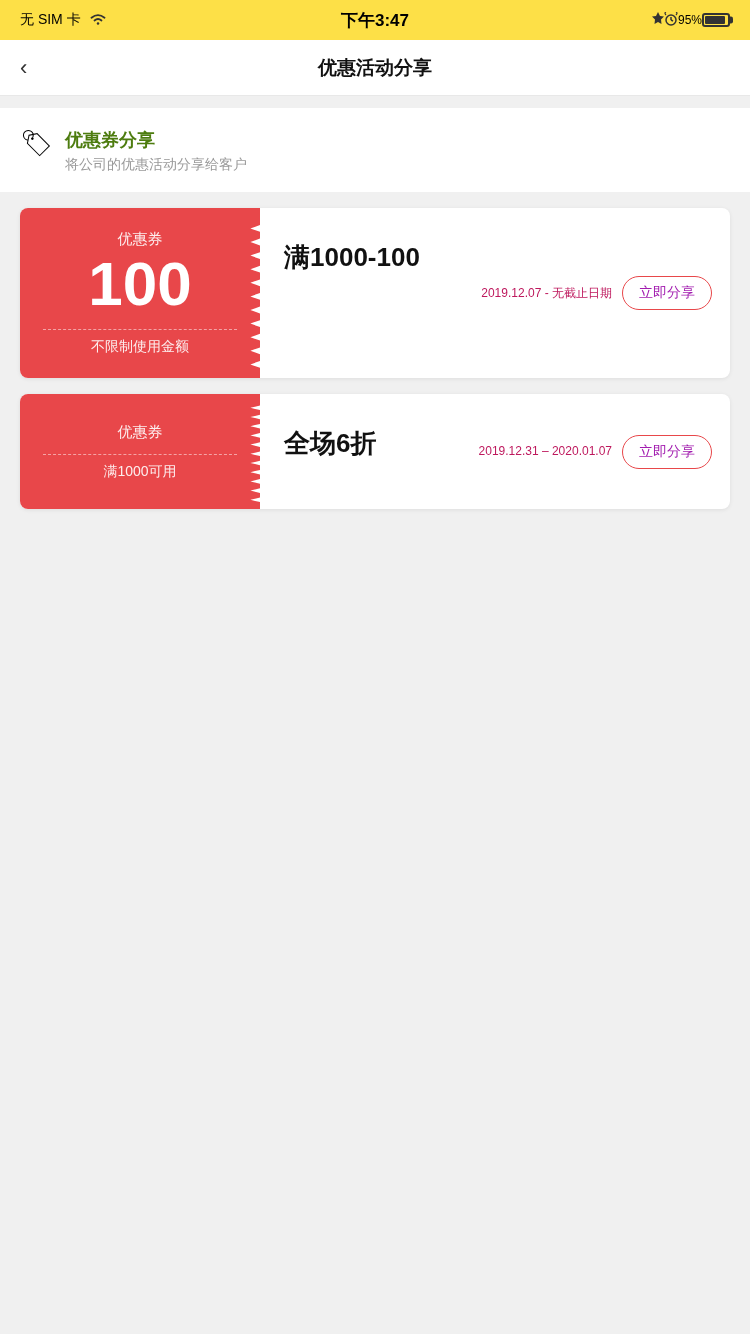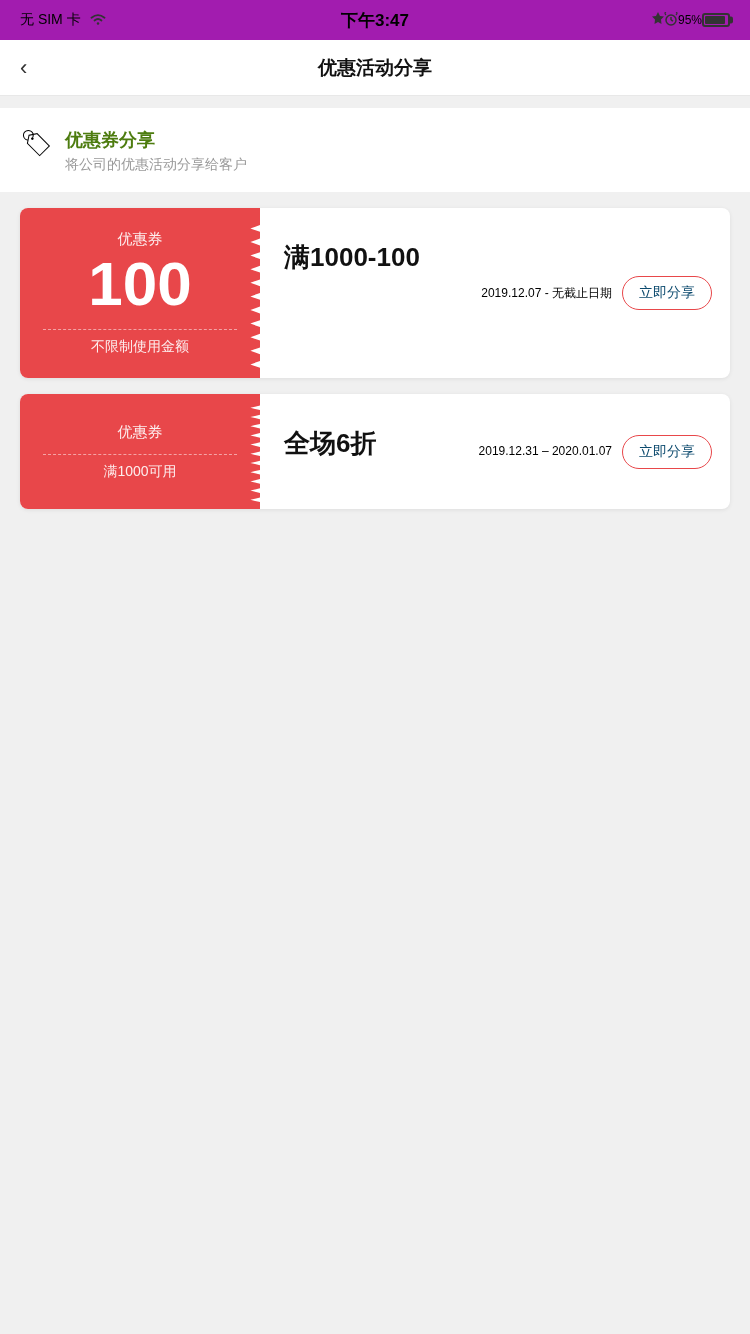--- a/index.html
+++ b/index.html
@@ -7,21 +7,21 @@
     body {
       font-family: -apple-system, "PingFang SC", "Helvetica Neue", Arial, sans-serif;
       background: #f0f0f0;
       width: 750px;
       min-height: 1334px;
       overflow-x: hidden;
     }
 
     
     .status-bar {
-      background: #a21caf;
+      background: #fde047;
       height: 40px;
       display: flex;
       align-items: center;
       justify-content: space-between;
       padding: 0 20px;
       font-size: 14px;
       font-weight: 500;
     }
     .status-left {
       display: flex;
@@ -211,27 +211,27 @@
       margin-bottom: 16px;
     }
     .coupon-footer {
       display: flex;
       align-items: center;
       justify-content: space-between;
       gap: 10px;
     }
     .coupon-date {
       font-size: 12px;
-      color: #000000;
+      color: #be185d;
       flex: 1;
       line-height: 1.4;
     }
     .coupon-share-btn {
       border: 1.5px solid #e8474a;
-      color: #0c4a6e;
+      color: #a21caf;
       background: #fff;
       border-radius: 20px;
       padding: 7px 16px;
       font-size: 14px;
       cursor: pointer;
       white-space: nowrap;
       font-weight: 500;
     }
 
     

